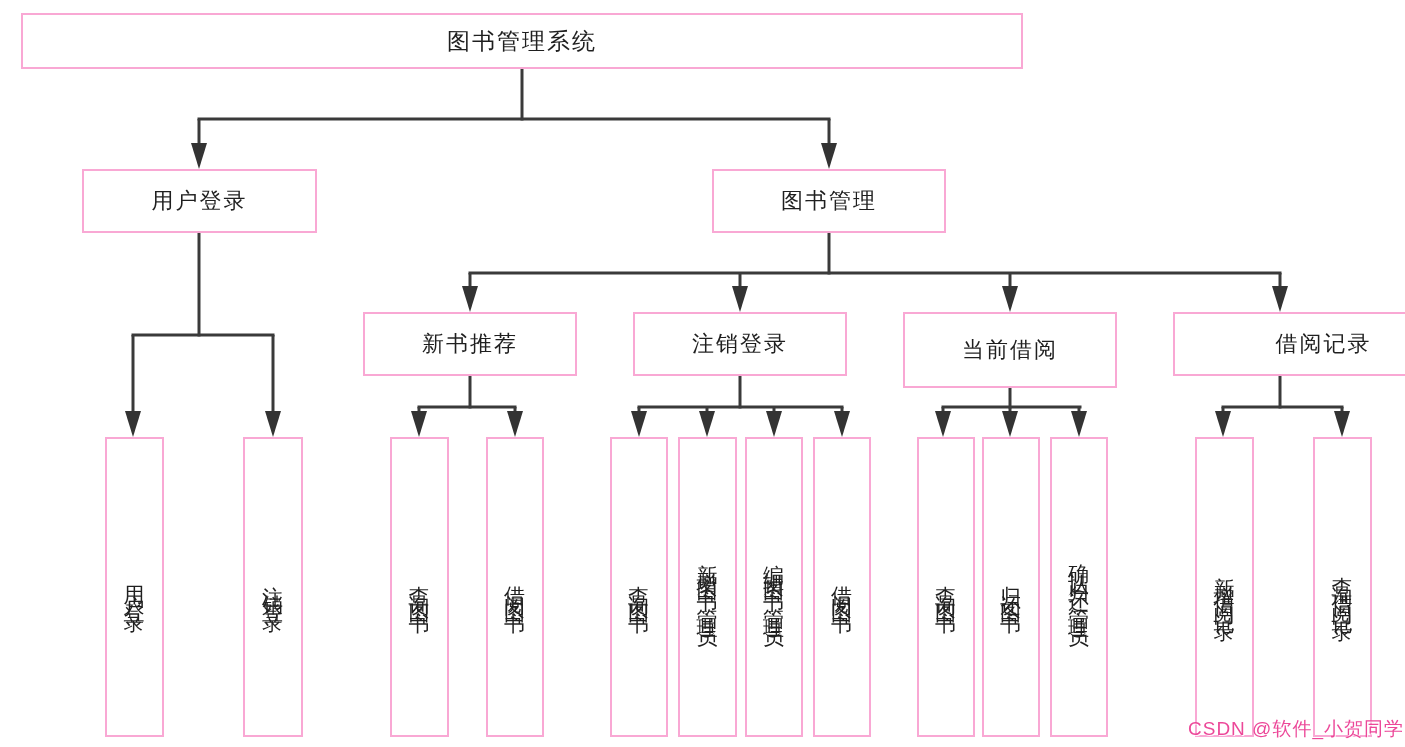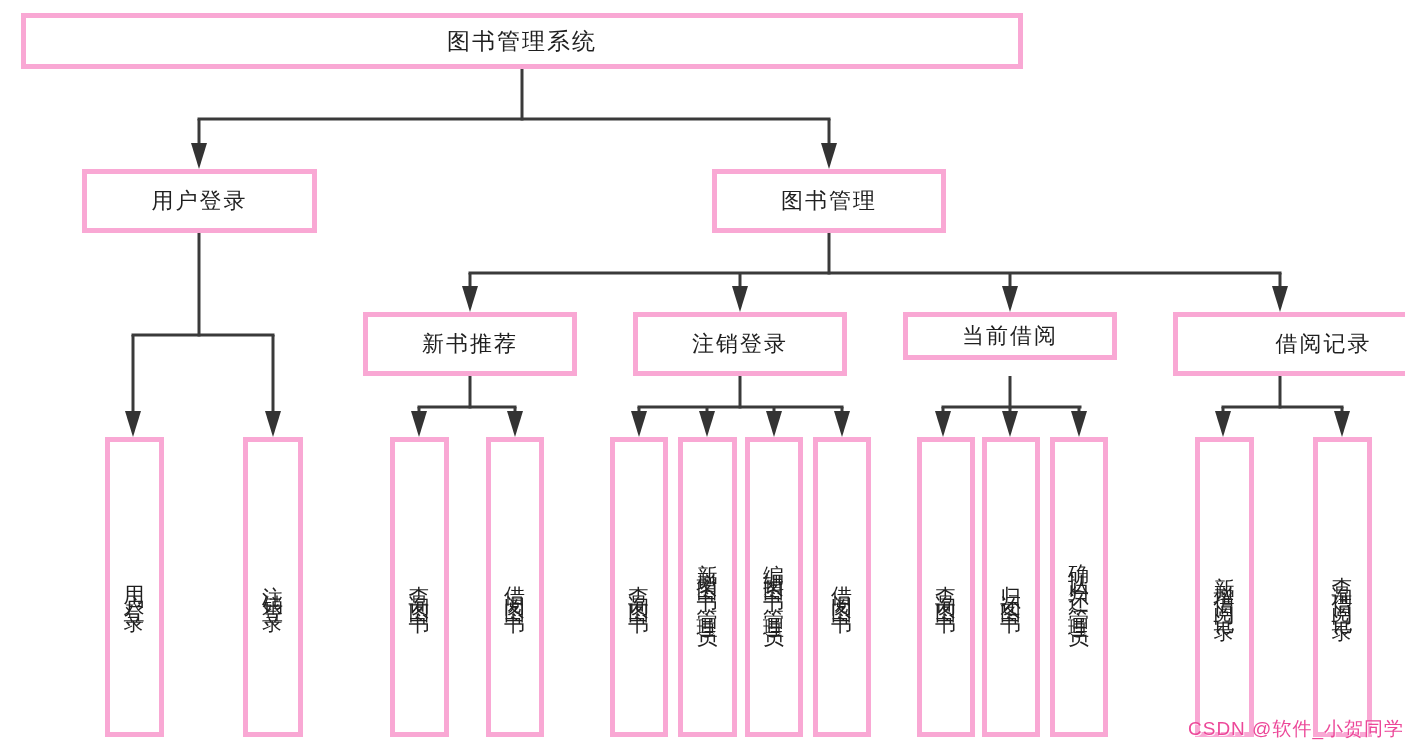--- a/index.html
+++ b/index.html
@@ -12,21 +12,21 @@
     overflow: hidden;
   }
   .edges {
     position: absolute;
     left: 0; top: 0;
     width: 1405px; height: 747px;
   }
   .node {
     position: absolute;
     box-sizing: border-box;
-    border: 5px solid #f9a8d4;
+    border: 2px solid #f9a8d4;
     background: #ffffff;
     display: flex;
     align-items: center;
     justify-content: center;
     color: #1f1f1f;
     z-index: 2;
   }
   .node.h span {
     font-size: 22px;
     letter-spacing: 2px;
@@ -133,21 +133,21 @@
   <div class="node h" style="left:363px; top:312px; width:214px; height:64px;">
     <span>新书推荐</span>
   </div>
 
   <div class="node h" style="left:712px; top:169px; width:234px; height:64px;">
     <span>图书管理</span>
   </div>
   <div class="node h" style="left:633px; top:312px; width:214px; height:64px;">
     <span>注销登录</span>
   </div>
-  <div class="node h" style="left:903px; top:312px; width:214px; height:48px;">
+  <div class="node h" style="left:903px; top:312px; width:214px; height:76px;">
     <span>当前借阅</span>
   </div>
   <div class="node h" style="left:1173px; top:312px; width:254px; height:64px;padding-left:47px;">
     <span>借阅记录</span>
   </div>
 
   <div class="node leaf" style="left:105px; top:437px; width:59px; height:300px;">
     <span>用户登录</span>
   </div>
   <div class="node leaf" style="left:243px; top:437px; width:60px; height:300px;">

